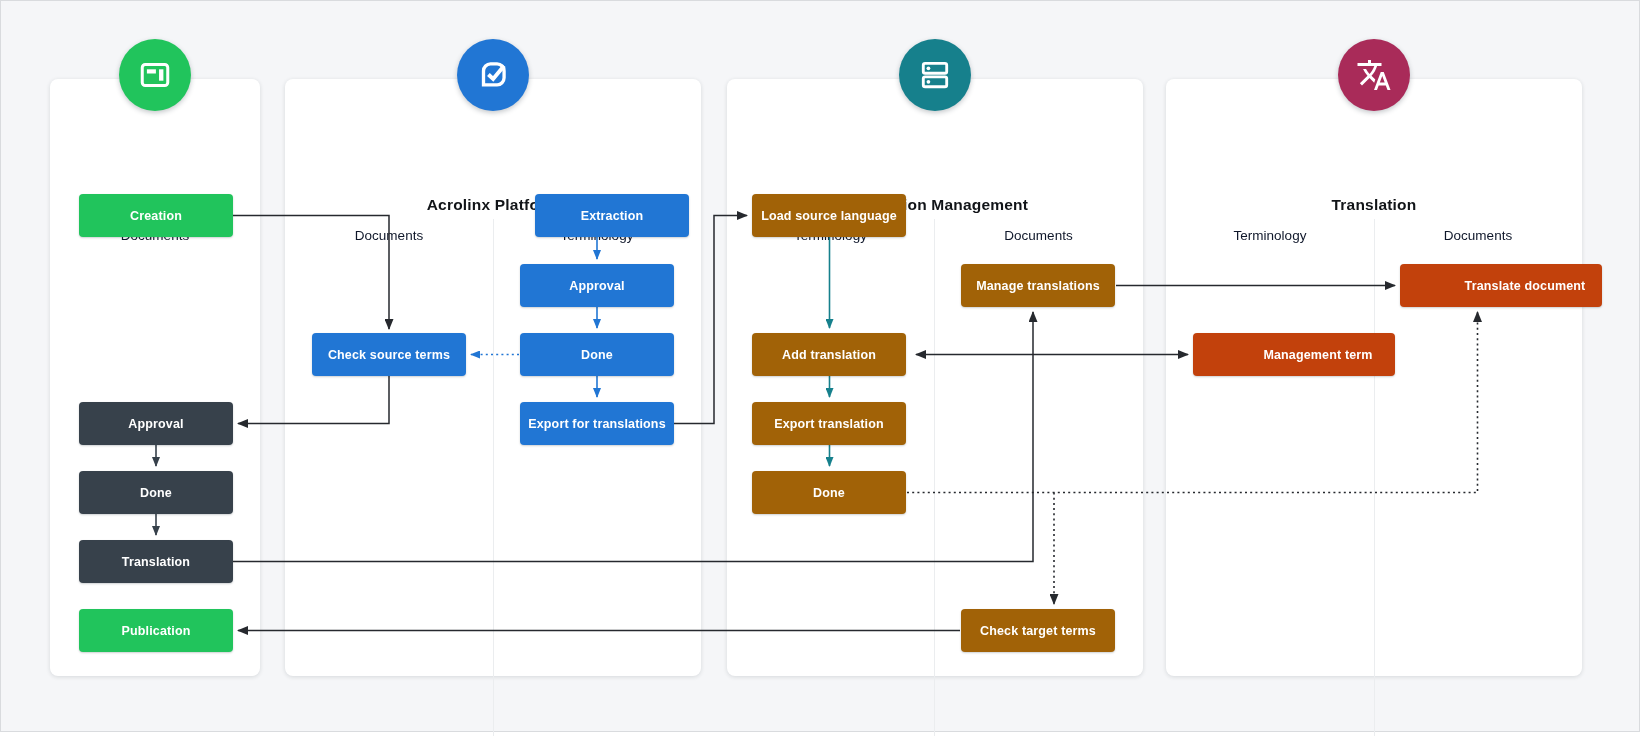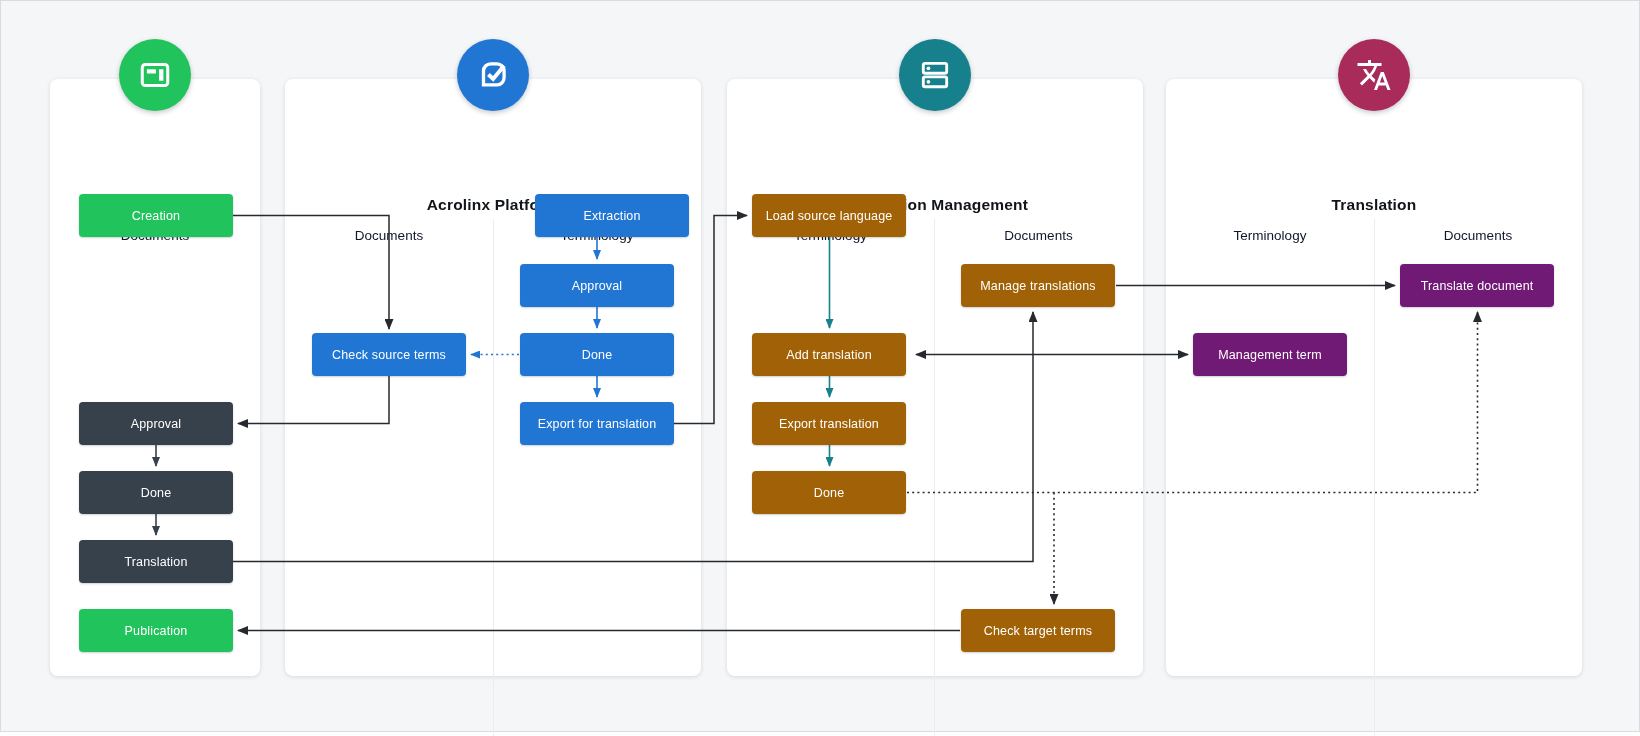--- a/index.html
+++ b/index.html
@@ -28,27 +28,27 @@
   .col-header{
     position:absolute;top:149px;text-align:center;
     font-size:13.5px;color:#0f172a;
   }
   .divider{
     position:absolute;top:140px;height:520px;width:1px;background:#ebedef;
   }
   .node{
     position:absolute;width:154px;height:43px;border-radius:4px;
     display:flex;align-items:center;justify-content:center;
-    color:#ffffff;font-size:12.5px;font-weight:400;letter-spacing:.15px;
+    color:#ffffff;font-size:12.5px;font-weight:700;letter-spacing:.15px;
     box-shadow:0 1px 2px rgba(27,39,51,.22);
   }
   .green{background:#21c45c;}
   .blue{background:#2176d4;}
   .teal{background:#a16207;}
-  .crimson{background:#701a75;}
+  .crimson{background:#c2410c;padding-left:48px;}
   .dark{background:#37414b;}
   .icon-green{background:#21c45c;}
   .icon-blue{background:#2176d4;}
   .icon-teal{background:#16808c;}
   .icon-crimson{background:#a92b59;}
   #wires{position:absolute;left:0;top:0;pointer-events:none;}
 </style>
 </head>
 <body>
 
@@ -160,21 +160,21 @@
   <div class="node green" style="left:79px;top:194px;">Creation</div>
   <div class="node dark" style="left:79px;top:402px;">Approval</div>
   <div class="node dark" style="left:79px;top:471px;">Done</div>
   <div class="node dark" style="left:79px;top:540px;">Translation</div>
   <div class="node green" style="left:79px;top:609px;">Publication</div>
 
   <div class="node blue" style="left:312px;top:333px;">Check source terms</div>
   <div class="node blue" style="left:520px;top:194px;margin-left:15px;">Extraction</div>
   <div class="node blue" style="left:520px;top:264px;">Approval</div>
   <div class="node blue" style="left:520px;top:333px;">Done</div>
-  <div class="node blue" style="left:520px;top:402px;">Export for translation</div>
+  <div class="node blue" style="left:520px;top:402px;">Export for translations</div>
 
   <div class="node teal" style="left:752px;top:194px;">Load source language</div>
   <div class="node teal" style="left:752px;top:333px;">Add translation</div>
   <div class="node teal" style="left:752px;top:402px;">Export translation</div>
   <div class="node teal" style="left:752px;top:471px;">Done</div>
   <div class="node teal" style="left:961px;top:264px;">Manage translations</div>
   <div class="node teal" style="left:961px;top:609px;">Check target terms</div>
 
   <div class="node crimson" style="left:1193px;top:333px;">Management term</div>
   <div class="node crimson" style="left:1400px;top:264px;">Translate document</div>

